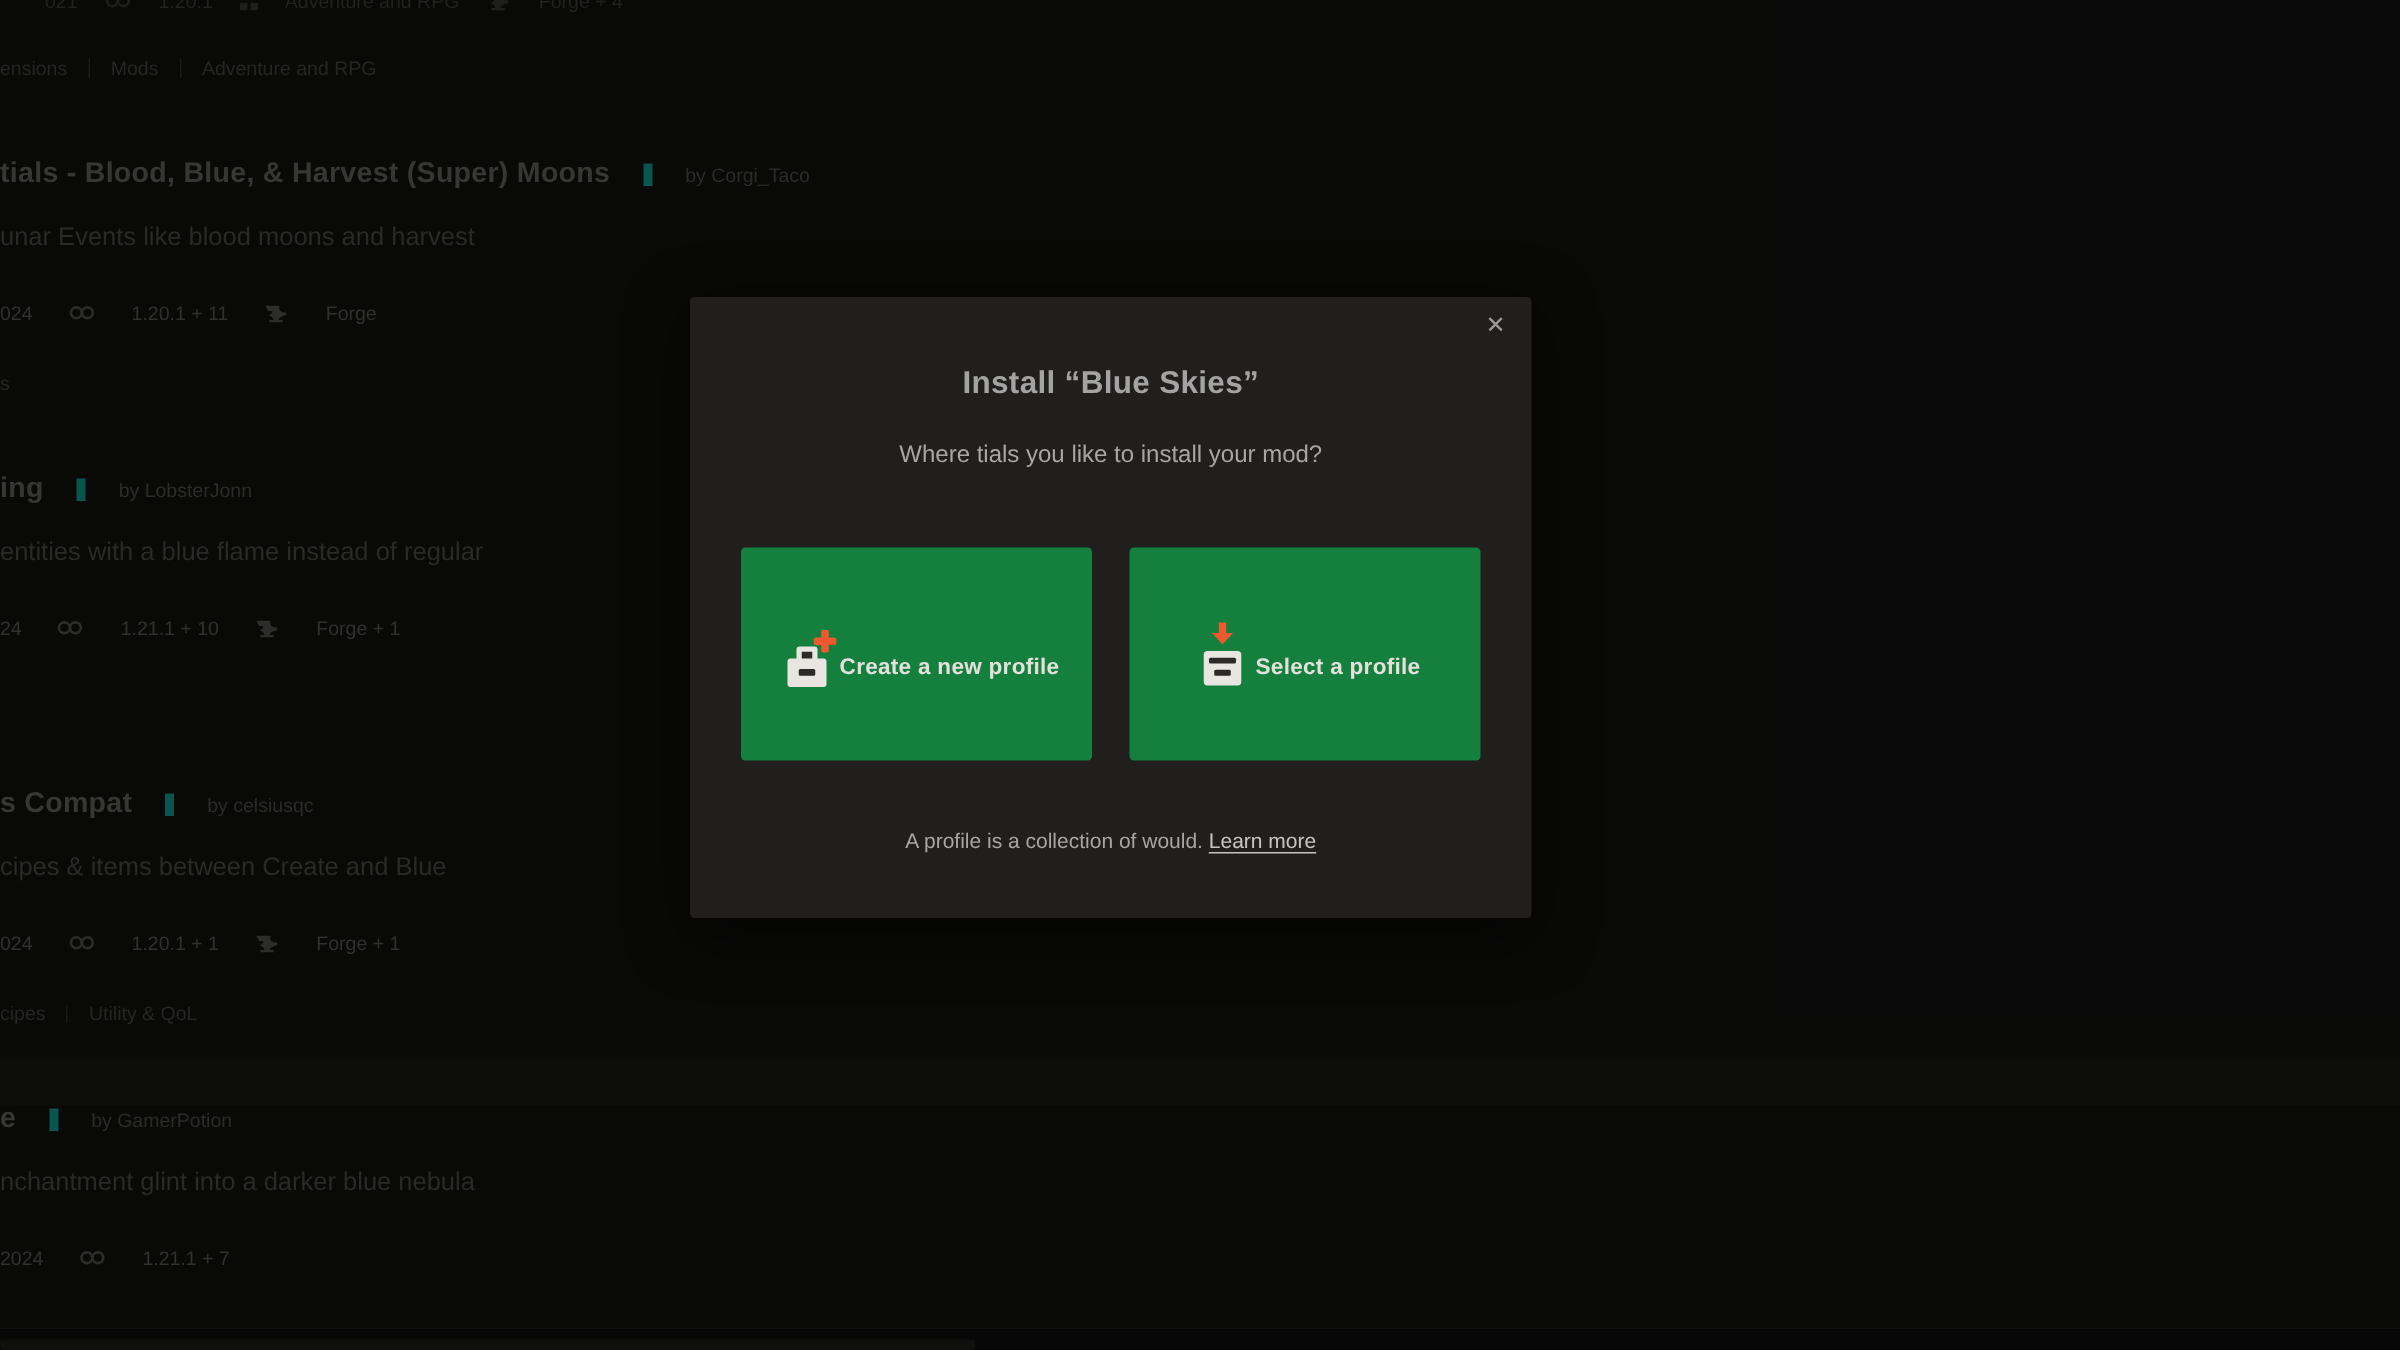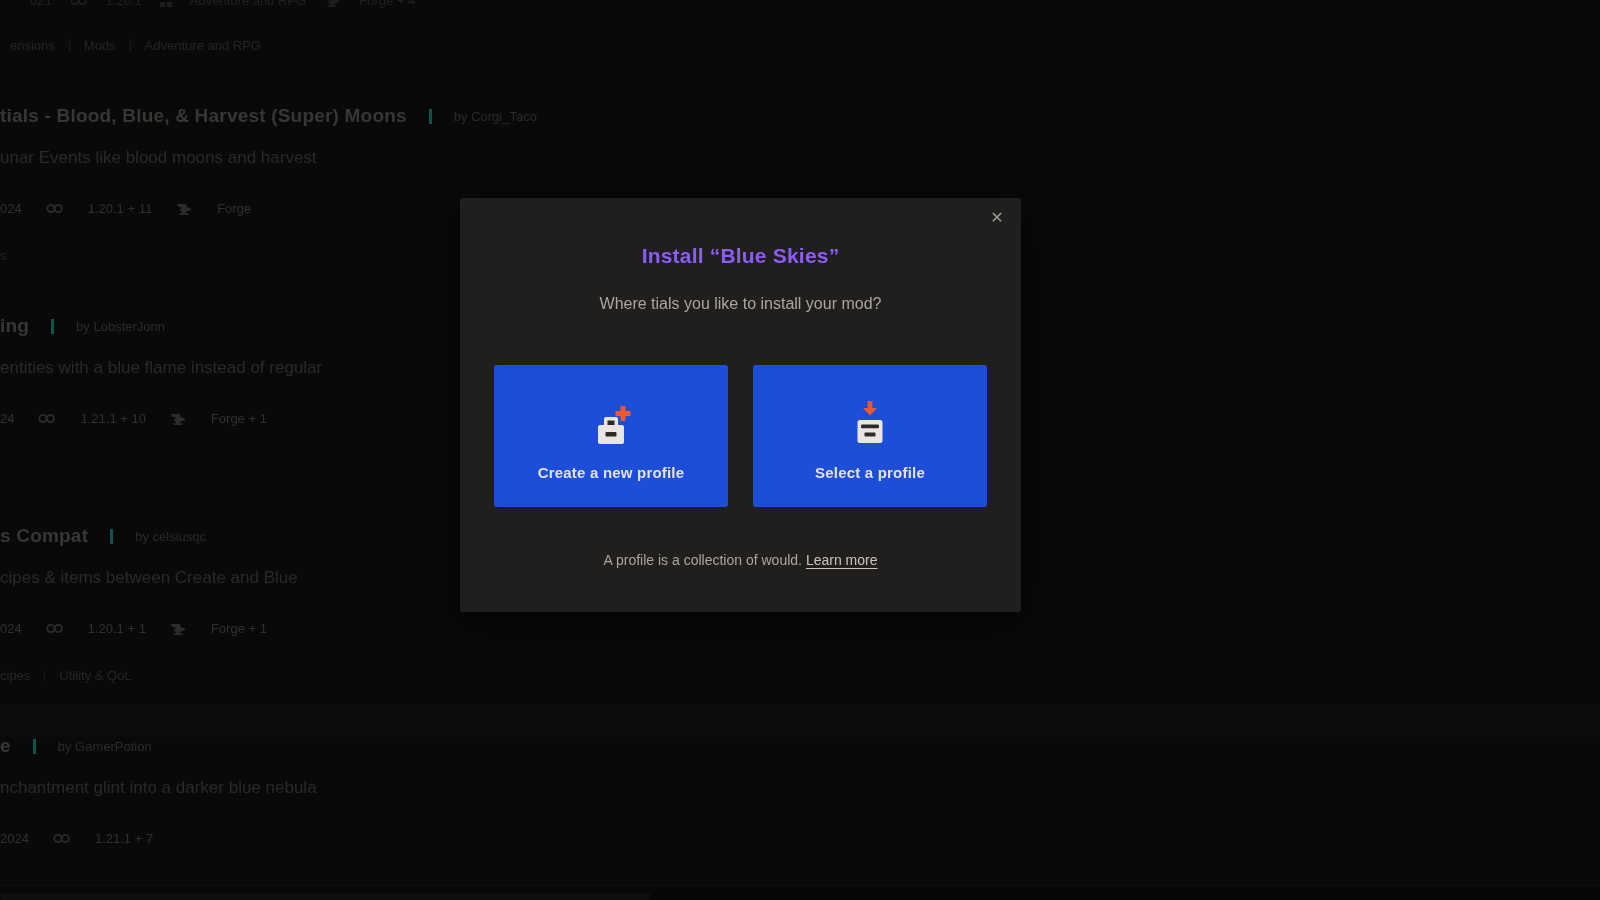--- a/index.html
+++ b/index.html
@@ -19,27 +19,27 @@
   .clip-frag { position:absolute; top:893px; left:0; width:650px; height:7px; background:#151514; border-radius:2px; }
 
   .top-strip {
     position:absolute; top:-7px; left:30px; display:flex; align-items:center; gap:18px;
     font-size:13px; color:#2e2e2d; white-space:nowrap;
   }
   .top-strip .ico { display:inline-flex; color:#2a2a29; }
 
   .breadcrumb { position:absolute; top:38px; left:0; display:flex; align-items:center; font-size:13px; color:#343433; }
   .breadcrumb .crumb { padding:0 14px; }
-  .breadcrumb .crumb:first-child { padding-left:10px; }
+  .breadcrumb .crumb:first-child { padding-left:0; }
   .crumb-sep { width:1px; height:13px; background:#242423; }
 
   .mod-row { position:absolute; left:0; width:1040px; height:200px; }
   .mod-title-line { position:absolute; top:0; left:0; display:flex; align-items:center; height:24px; white-space:nowrap; }
   .mod-title { font-size:19px; font-weight:700; color:#4c4c4a; letter-spacing:.2px; }
-  .mod-author { margin-left:22px; padding-left:22px; border-left:3px solid #0f766e; font-size:13px; color:#3c3c3a; }
+  .mod-author { margin-left:22px; padding-left:22px; border-left:6px solid #0f766e; font-size:13px; color:#3c3c3a; }
   .mod-desc { position:absolute; top:44px; left:0; font-size:17px; color:#3a3a38; white-space:nowrap; }
   .mod-meta { position:absolute; top:97px; left:0; display:flex; align-items:center; gap:24px; font-size:13px; color:#434341; white-space:nowrap; }
   .mod-meta .ico { display:inline-flex; color:#3d3d3b; }
   .mod-tags { position:absolute; top:144px; left:0; display:flex; align-items:center; gap:14px; font-size:13px; color:#343433; }
   .tag-sep { width:1px; height:12px; background:#222221; }
 
   
   .overlay { position:absolute; inset:0; background:rgba(0,0,0,0.28); }
 
   .modal {
@@ -49,30 +49,30 @@
     text-align:center;
   }
   .modal-close {
     position:absolute; top:8px; right:12px; width:24px; height:24px;
     display:flex; align-items:center; justify-content:center;
     color:#9b9995; font-size:16px; line-height:1; cursor:pointer;
     background:none; border:none; font-family:"Liberation Sans", sans-serif;
   }
   .modal-title {
     position:absolute; top:46px; left:0; width:100%;
-    font-size:21px; font-weight:700; color:#8b5cf6; letter-spacing:.2px;
+    font-size:21px; font-weight:700; color:#a3a3a3; letter-spacing:.2px;
   }
   .modal-subtitle {
     position:absolute; top:97px; left:0; width:100%;
     font-size:16px; color:#a9a6a2;
   }
   .cards { position:absolute; top:167px; left:34px; width:493px; display:flex; gap:25px; }
   .card {
-    width:234px; height:142px; background:#1d4ed8; border-radius:3px; cursor:pointer;
-    display:flex; flex-direction:column; align-items:center; justify-content:center;
+    width:234px; height:142px; background:#15803d; border-radius:3px; cursor:pointer;
+    display:flex; flex-direction:row; align-items:center; justify-content:center;
     padding-top:4px; border:none;
   }
   .card-icon { height:56px; display:flex; align-items:flex-end; justify-content:center; }
   .card-label { margin-top:12px; font-size:15px; font-weight:700; color:#e4e1dd; letter-spacing:.2px; font-family:"Liberation Sans", sans-serif; }
   .modal-footer {
     position:absolute; top:354px; left:0; width:100%;
     font-size:14px; color:#a9a6a2;
   }
   .modal-footer a { color:#c8c5c1; text-decoration:underline; text-underline-offset:3px; cursor:pointer; }
 </style>

